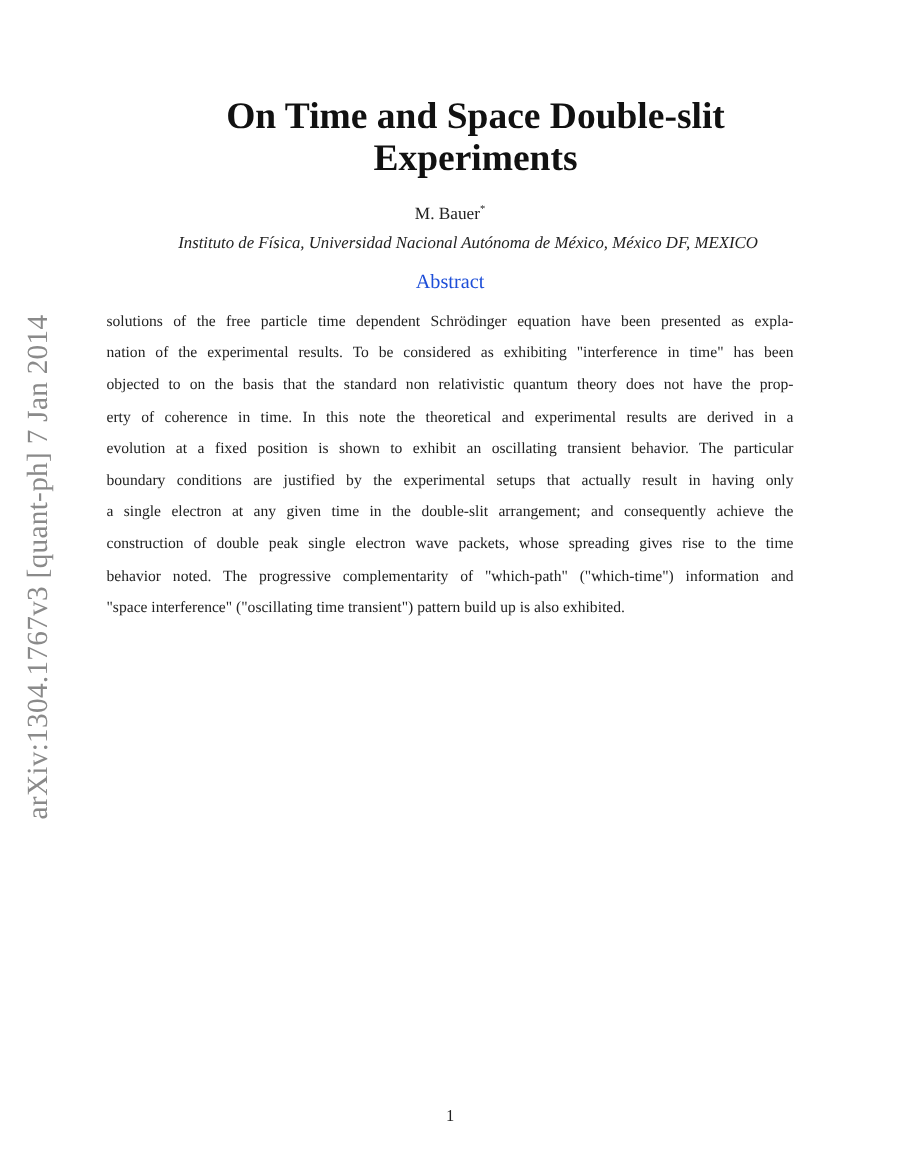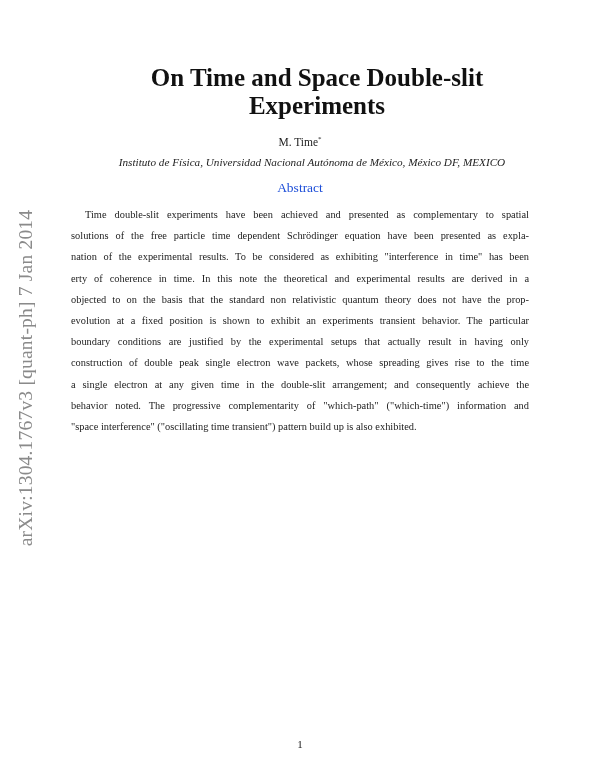--- a/index.html
+++ b/index.html
@@ -118,36 +118,35 @@
 <div class="page">
 
   <div class="arxiv-stamp">arXiv:1304.1767v3  [quant-ph]  7 Jan 2014</div>
 
   <div class="title">
     <div>On Time and Space Double-slit</div>
     <div>Experiments</div>
   </div>
 
   <div class="author">
-    <span>M. Time</span><sup>*</sup>
+    <span>M. Bauer</span><sup>*</sup>
   </div>
 
   <div class="affiliation">Instituto de Física, Universidad Nacional Autónoma de México, México DF, MEXICO</div>
 
   <div class="abstract-heading">Abstract</div>
 
   <div class="abstract-body">
-    <span class="line first">Time double-slit experiments have been achieved and presented as complementary to spatial</span>
     <span class="line">solutions of the free particle time dependent Schrödinger equation have been presented as expla-</span>
     <span class="line">nation of the experimental results. To be considered as exhibiting "interference in time" has been</span>
+    <span class="line">objected to on the basis that the standard non relativistic quantum theory does not have the prop-</span>
     <span class="line">erty of coherence in time.  In this note the theoretical and experimental results are derived in a</span>
-    <span class="line">objected to on the basis that the standard non relativistic quantum theory does not have the prop-</span>
-    <span class="line">evolution at a fixed position is shown to exhibit an experiments transient behavior.  The particular</span>
+    <span class="line">evolution at a fixed position is shown to exhibit an oscillating transient behavior.  The particular</span>
     <span class="line">boundary conditions are justified by the experimental setups that actually result in having only</span>
+    <span class="line">a single electron at any given time in the double-slit arrangement; and consequently achieve the</span>
     <span class="line">construction of double peak single electron wave packets, whose spreading gives rise to the time</span>
-    <span class="line">a single electron at any given time in the double-slit arrangement; and consequently achieve the</span>
     <span class="line">behavior noted.  The progressive complementarity of "which-path" ("which-time") information and</span>
     <span class="line last">"space interference" ("oscillating time transient") pattern build up is also exhibited.</span>
   </div>
 
   <div class="page-number">1</div>
 
 </div>
 
 </body></html>

